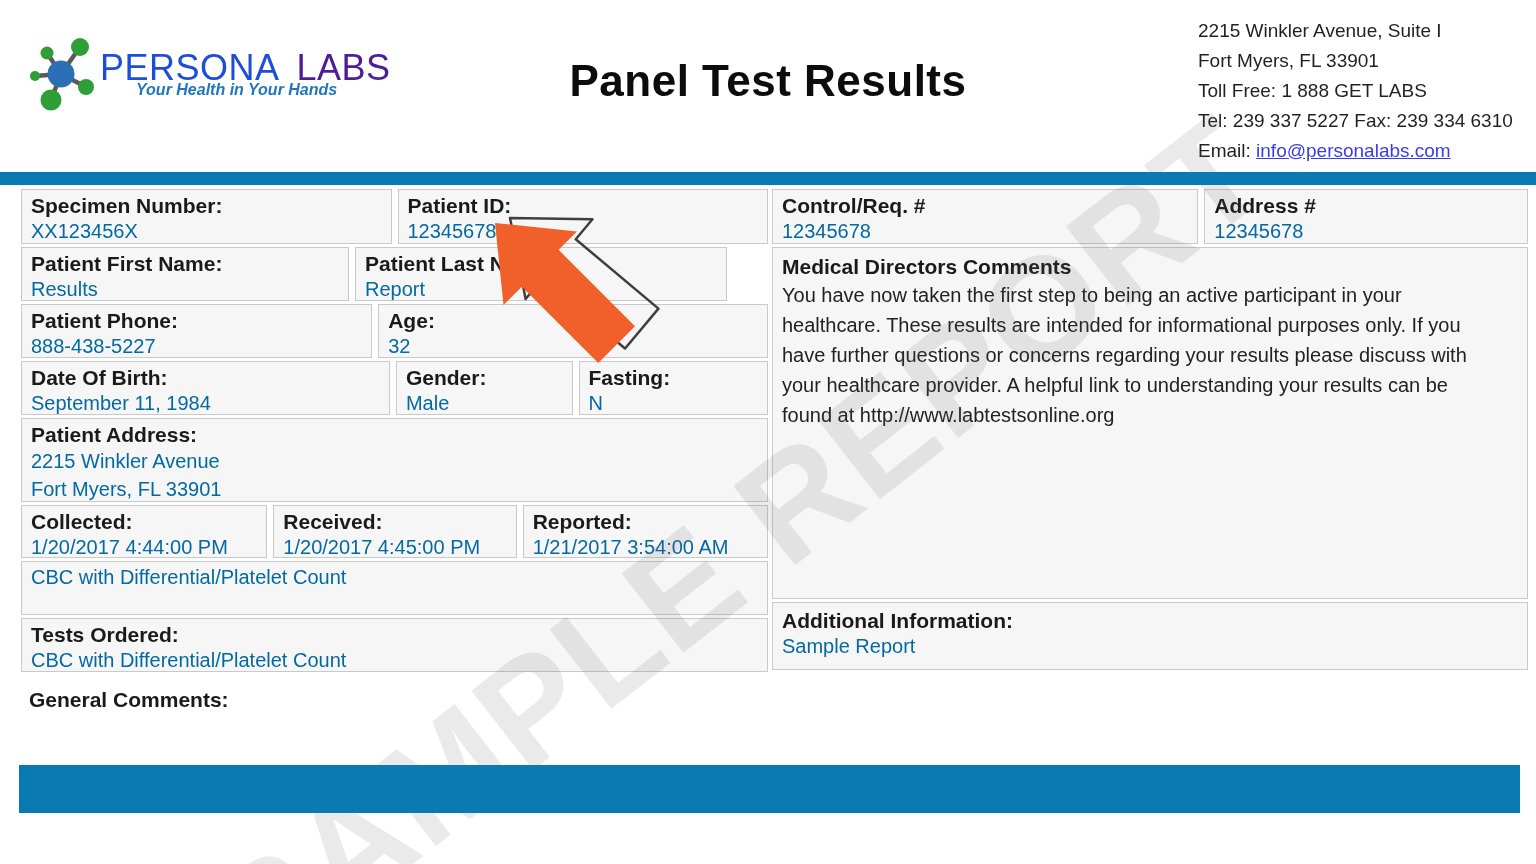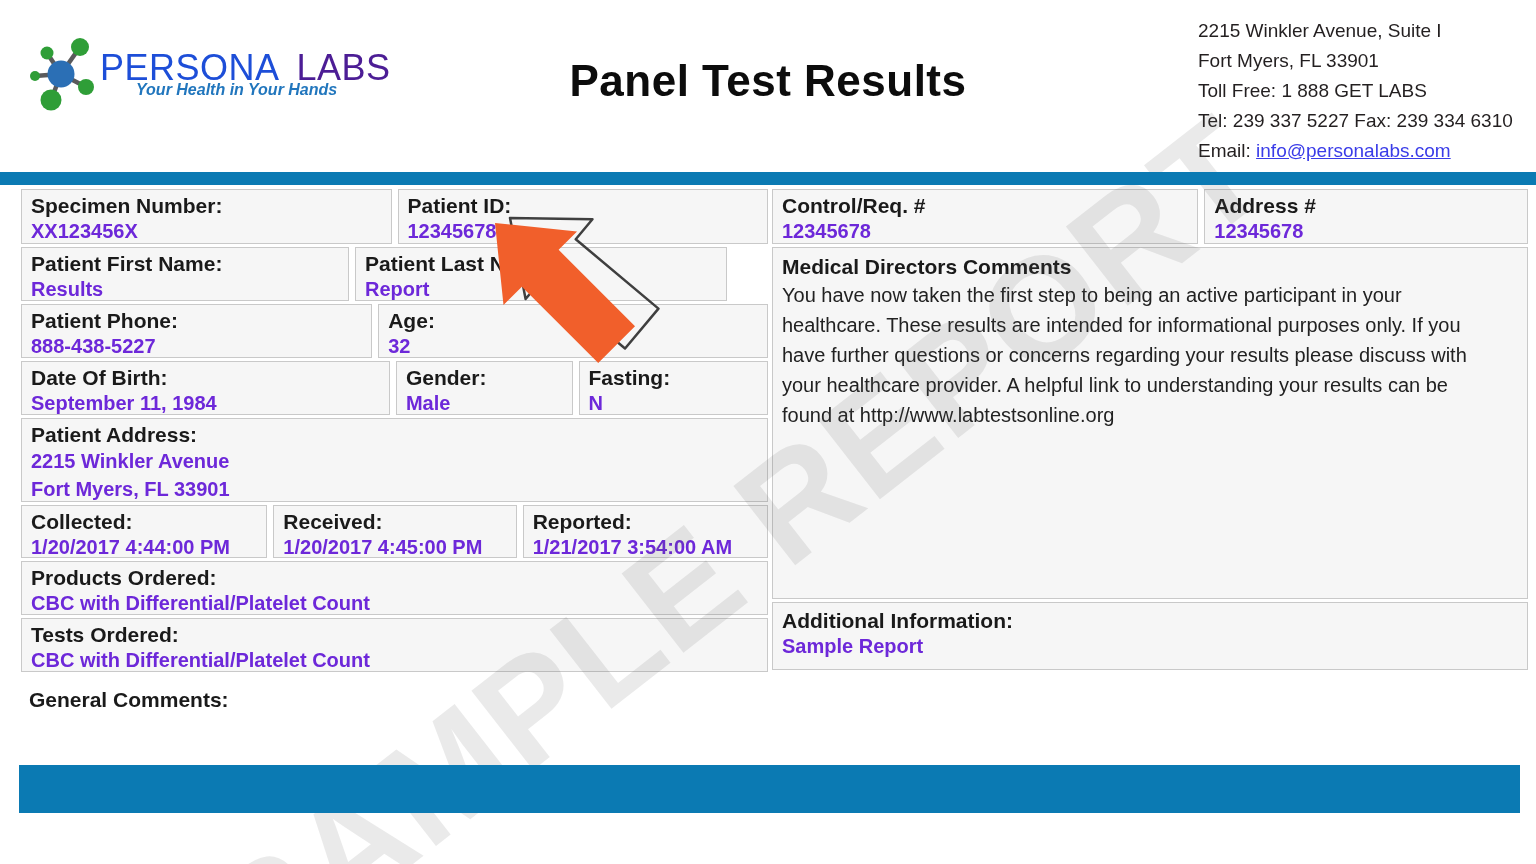--- a/index.html
+++ b/index.html
@@ -20,21 +20,21 @@
   
   .stripe-top { position:absolute; left:0; right:0; top:172px; height:13px; background:#0b7ab3; z-index:4; }
   .bar-bottom { position:absolute; left:19px; right:16px; top:765px; height:48px; background:#0b7ab3; z-index:4; }
   
   .tbl { position:absolute; z-index:1; }
   .tbl-left  { left:21px;  top:189px; width:747px; }
   .tbl-right { left:772px; top:189px; width:756px; }
   .trow { display:flex; gap:6px; margin-bottom:3px; }
   .cell { background:#f6f6f6; border:1px solid #c9c9c9; padding:3px 9px 0 9px; overflow:hidden; }
   .lbl { font-size:21px; font-weight:700; color:#1a1a1a; line-height:26px; white-space:nowrap; }
-  .val { font-size:20px; font-weight:700; color:#6d28d9; line-height:25px; white-space:nowrap; }
+  .val { font-size:20px; font-weight:400; color:#0369a1; line-height:25px; white-space:nowrap; }
   .para { font-size:20px; font-weight:400; color:#222222; line-height:30px; white-space:normal; }
   .general-comments { position:absolute; left:29px; top:688px; font-size:21px; font-weight:700; color:#1a1a1a; z-index:1; }
   
   .watermark {
     position:absolute; left:150px; top:460px; width:1180px; height:170px;
     display:flex; align-items:center; justify-content:center;
     transform:rotate(-38deg); transform-origin:center;
     z-index:3; pointer-events:none;
   }
   .watermark span {
@@ -149,21 +149,20 @@
         <div class="val">1/20/2017 4:45:00 PM</div>
       </div>
       <div class="cell" style="width:246px">
         <div class="lbl">Reported:</div>
         <div class="val">1/21/2017 3:54:00 AM</div>
       </div>
     </div>
 
     <div class="trow" style="height:54px">
       <div class="cell" style="width:747px">
-        <div class="lbl">Products Ordered:</div>
         <div class="val">CBC with Differential/Platelet Count</div>
       </div>
     </div>
 
     <div class="trow" style="height:54px">
       <div class="cell" style="width:747px">
         <div class="lbl">Tests Ordered:</div>
         <div class="val">CBC with Differential/Platelet Count</div>
       </div>
     </div>

